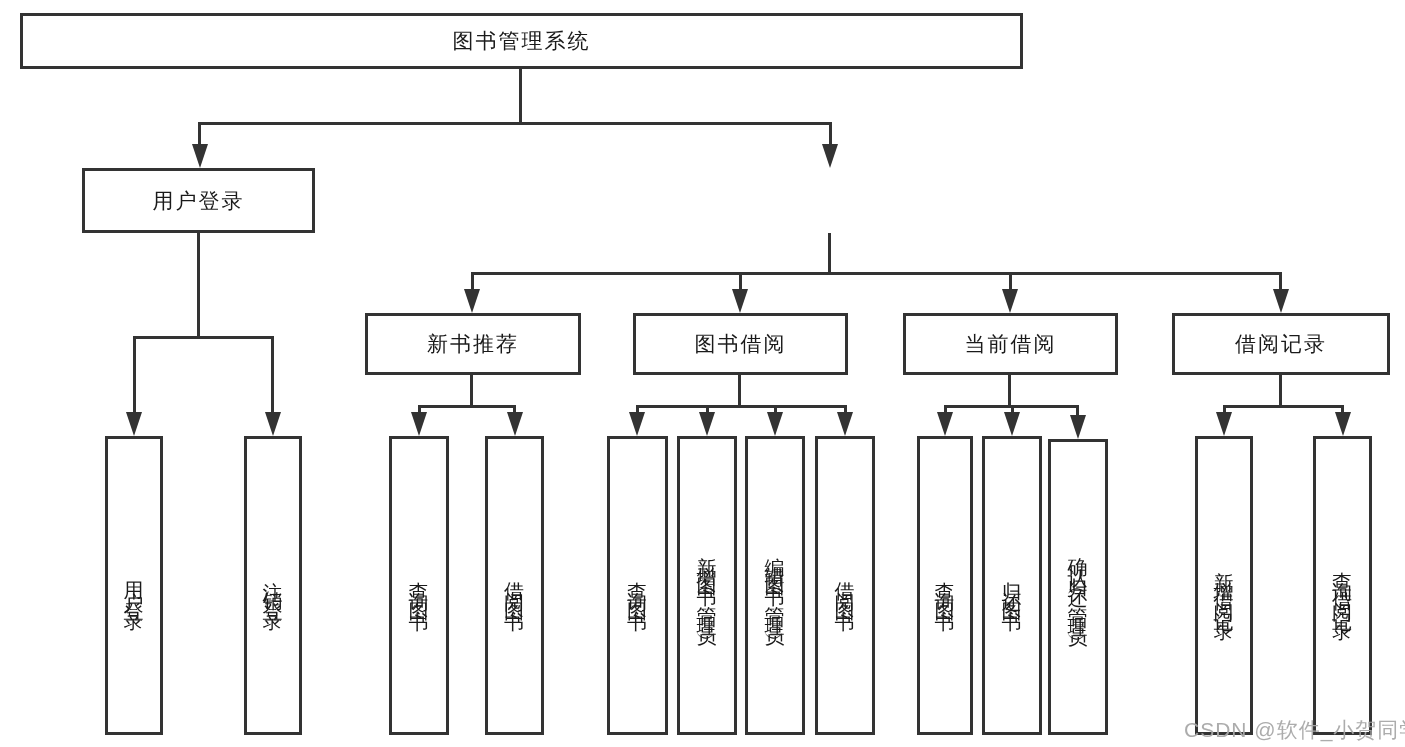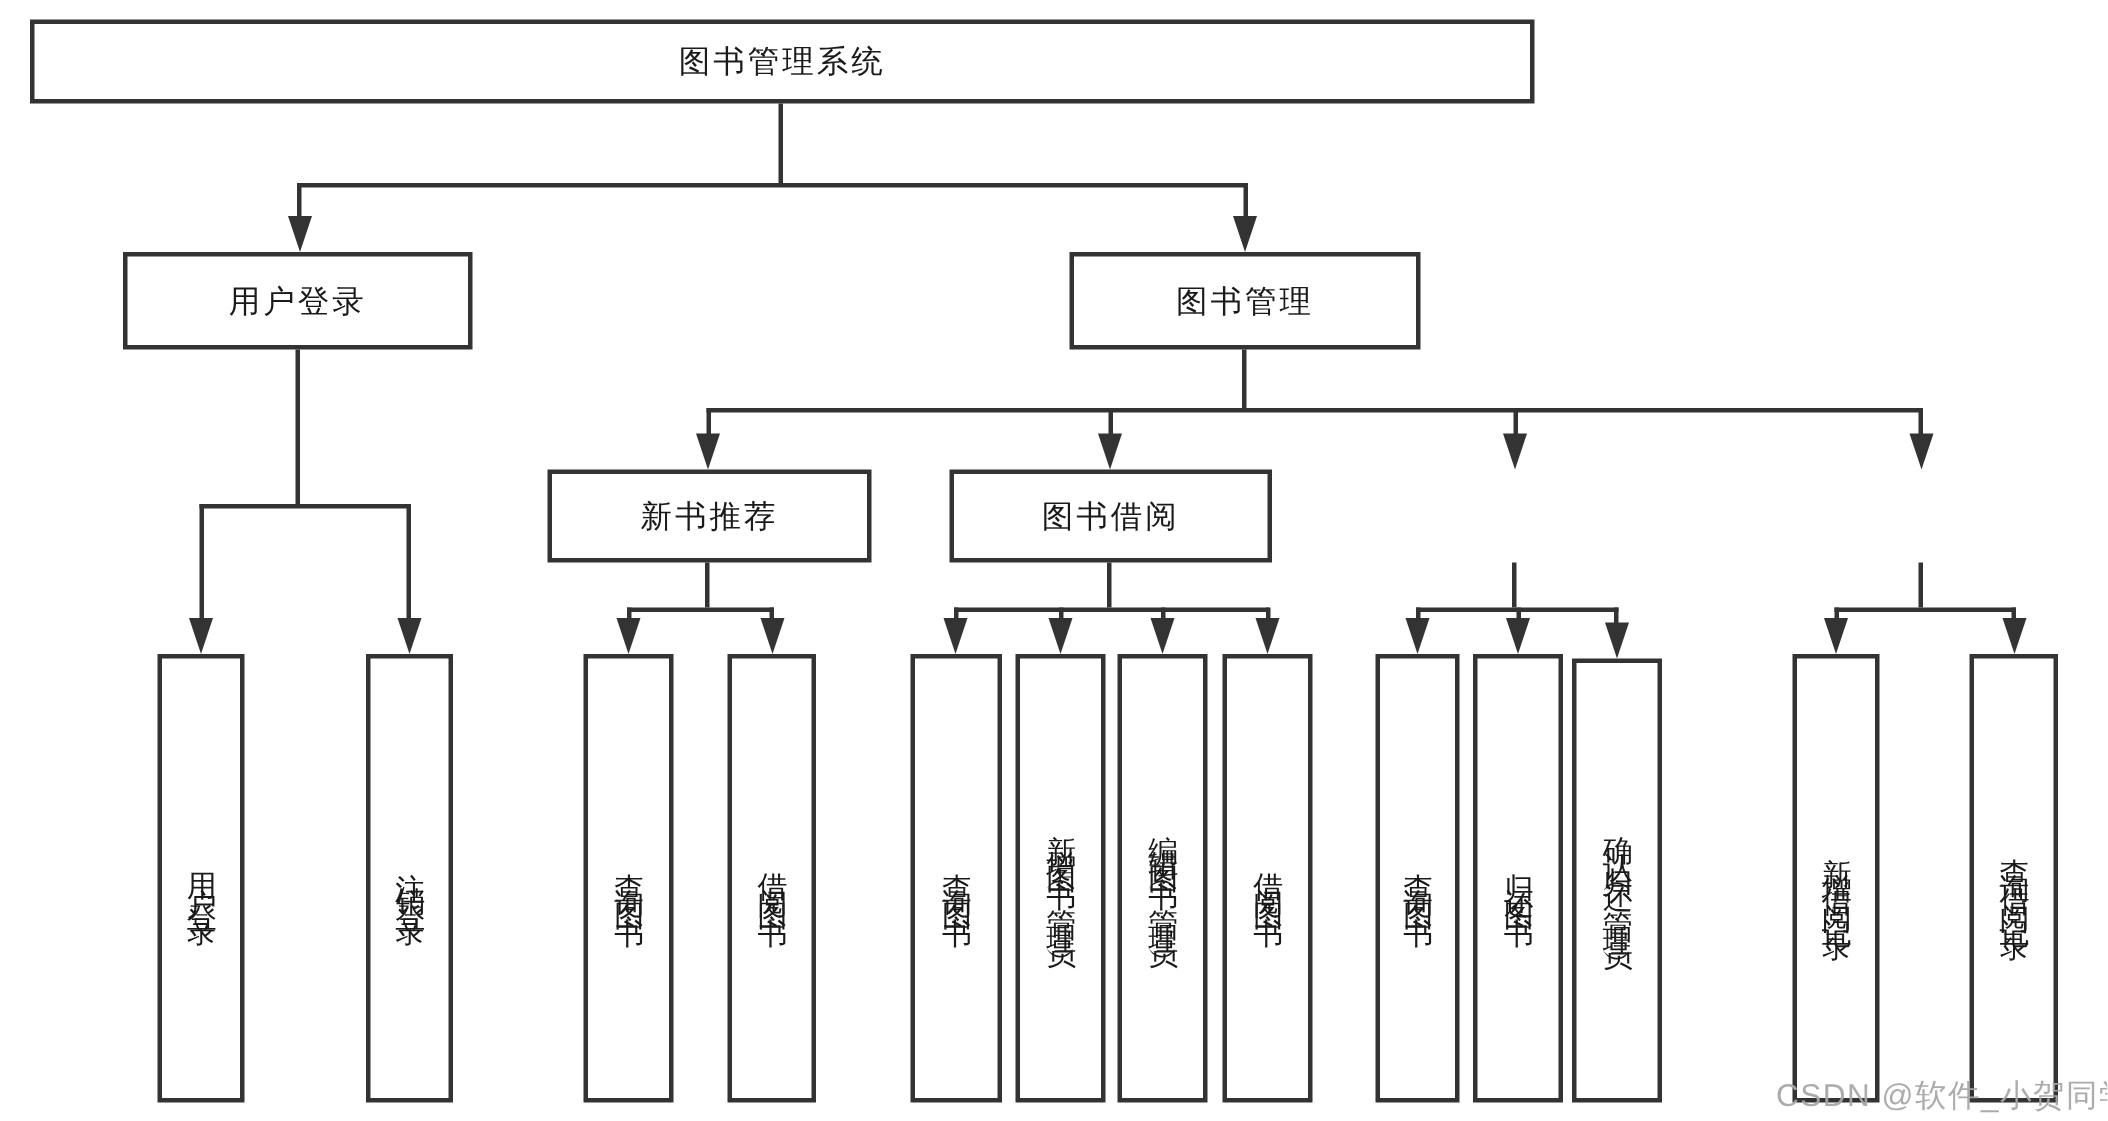--- a/index.html
+++ b/index.html
@@ -43,23 +43,20 @@
   <div class="line" style="left:519px;top:69px;width:3px;height:53px;"></div>
   <div class="line" style="left:198px;top:122px;width:634px;height:3px;"></div>
   <div class="line" style="left:198px;top:122px;width:3px;height:26px;"></div>
   <div class="arrow" style="left:192px;top:144px;"></div>
   <div class="line" style="left:829px;top:122px;width:3px;height:26px;"></div>
   <div class="arrow" style="left:822px;top:144px;"></div>
 
   <div class="hbox" style="left:82px;top:168px;width:233px;height:65px;">
     <span>用户登录</span>
   </div>
-  <div class="hbox" style="left:713px;top:168px;width:234px;height:65px;">
-    <span>图书管理</span>
-  </div>
 
   <div class="line" style="left:197px;top:233px;width:3px;height:103px;"></div>
   <div class="line" style="left:133px;top:336px;width:141px;height:3px;"></div>
   <div class="line" style="left:133px;top:336px;width:3px;height:78px;"></div>
   <div class="arrow" style="left:126px;top:412px;"></div>
   <div class="line" style="left:271px;top:336px;width:3px;height:78px;"></div>
   <div class="arrow" style="left:265px;top:412px;"></div>
 
   <div class="line" style="left:828px;top:233px;width:3px;height:39px;"></div>
   <div class="line" style="left:471px;top:272px;width:811px;height:3px;"></div>
@@ -70,20 +67,26 @@
   <div class="line" style="left:1009px;top:272px;width:3px;height:20px;"></div>
   <div class="arrow" style="left:1002px;top:289px;"></div>
   <div class="line" style="left:1279px;top:272px;width:3px;height:20px;"></div>
   <div class="arrow" style="left:1273px;top:289px;"></div>
 
   <div class="hbox" style="left:633px;top:313px;width:215px;height:62px;">
     <span>图书借阅</span>
   </div>
   <div class="hbox" style="left:365px;top:313px;width:216px;height:62px;">
     <span>新书推荐</span>
+  </div>
+  <div class="hbox" style="left:903px;top:313px;width:215px;height:62px;">
+    <span>当前借阅</span>
+  </div>
+  <div class="hbox" style="left:1172px;top:313px;width:218px;height:62px;">
+    <span>借阅记录</span>
   </div>
 
   <div class="line" style="left:470px;top:375px;width:3px;height:30px;"></div>
   <div class="line" style="left:418px;top:405px;width:98px;height:3px;"></div>
   <div class="line" style="left:418px;top:405px;width:3px;height:10px;"></div>
   <div class="arrow" style="left:411px;top:412px;"></div>
   <div class="line" style="left:513px;top:405px;width:3px;height:10px;"></div>
   <div class="arrow" style="left:507px;top:412px;"></div>
 
   <div class="line" style="left:738px;top:375px;width:3px;height:30px;"></div>

